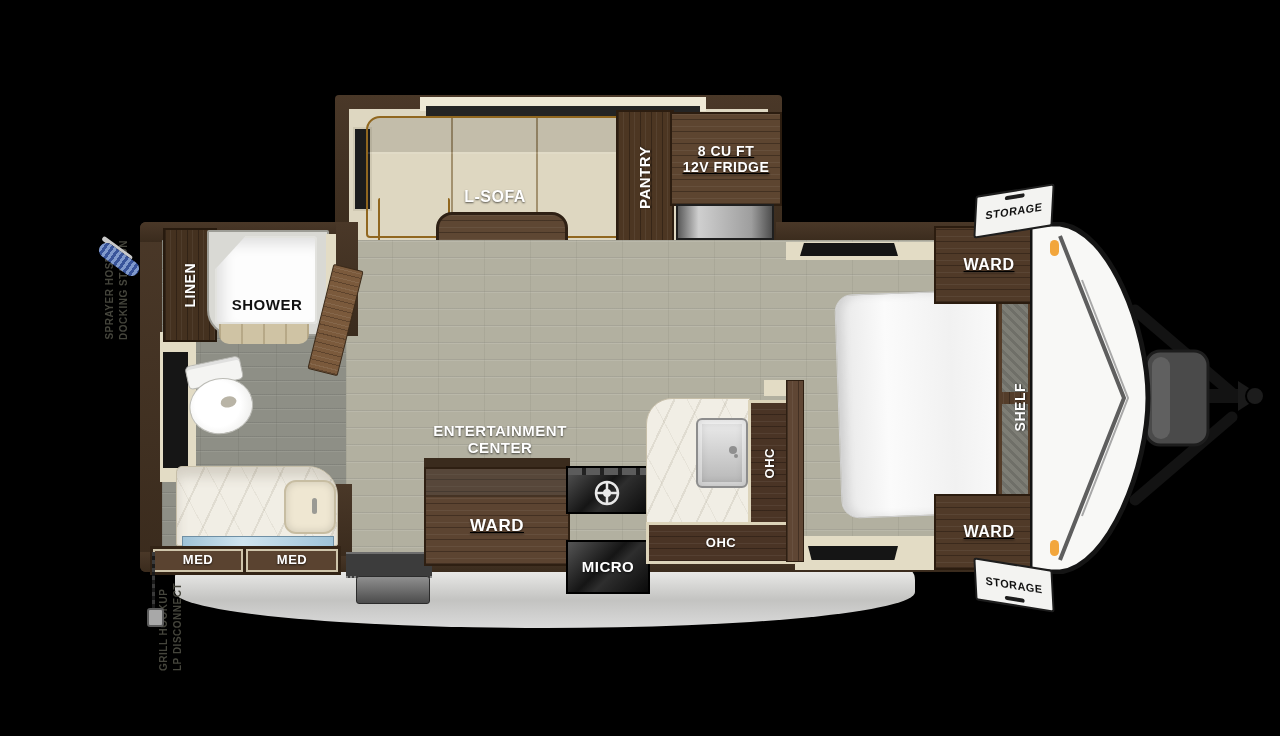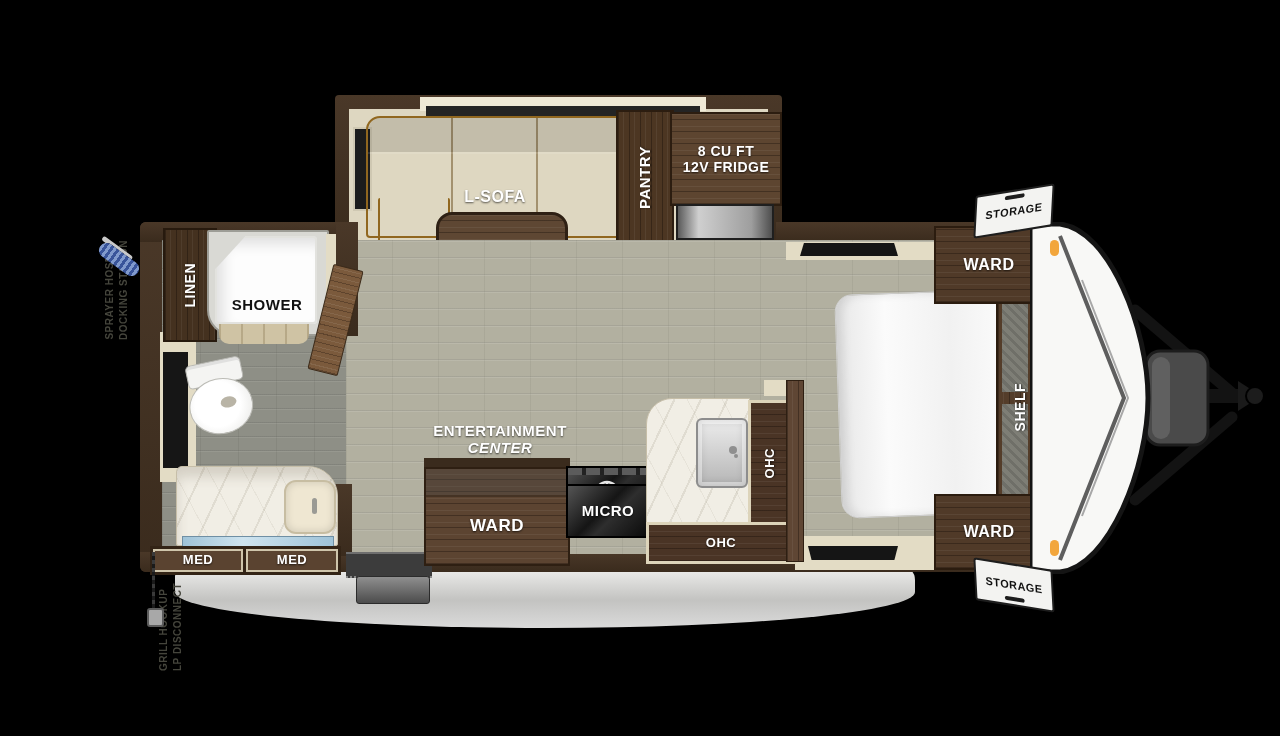--- a/index.html
+++ b/index.html
@@ -10,21 +10,21 @@
        text-align:center;letter-spacing:.5px;text-shadow:0 1px 2px rgba(0,0,0,.65);
        text-transform:uppercase;line-height:1.15;}
   .lbl-black{color:#111;text-shadow:none;}
   .vtext{writing-mode:vertical-rl;transform:rotate(180deg);}
   .center{display:flex;align-items:center;justify-content:center;}
   .wall{background:linear-gradient(180deg,#4a3828,#3a2b1d);}
   .cream{background:#e3dcc5;}
   .wood-v{background-color:#503a27;
     background-image:repeating-linear-gradient(90deg,rgba(15,8,4,.35) 0 1px,transparent 1px 5px,rgba(255,255,255,.06) 5px 6px,transparent 6px 11px);}
   .wood-h{background-color:#5a4230;
-    background-image:repeating-linear-gradient(0deg,rgba(15,8,4,.33) 0 1px,transparent 1px 5px,rgba(255,255,255,.06) 5px 6px,transparent 6px 12px);}
+    background-image:repeating-linear-gradient(0deg,rgba(15,8,4,.33) 0 1px,transparent 1px 5px,rgba(255,255,255,.06) 5px 6px,transparent 6px 12px);text-decoration:underline;}
   .wood-light{background-color:#7b5a3c;
     background-image:repeating-linear-gradient(0deg,rgba(20,10,5,.28) 0 1px,transparent 1px 4px,rgba(255,255,255,.08) 4px 5px,transparent 5px 9px);}
   .floor-main{background-color:#b2b0a0;
     background-image:
       repeating-linear-gradient(180deg,rgba(255,255,255,.10) 0 2px,transparent 2px 17px),
       repeating-linear-gradient(180deg,rgba(55,55,45,.18) 0 1px,transparent 1px 17px),
       repeating-linear-gradient(90deg,rgba(55,55,45,.07) 0 1px,transparent 1px 46px);}
   .floor-bath{background-color:#8e8f86;
     background-image:
       repeating-linear-gradient(180deg,rgba(255,255,255,.08) 0 2px,transparent 2px 14px),
@@ -161,39 +161,39 @@
   </div>
 
   <div class="abs cream" style="left:354px;top:552px;width:72px;height:18px;"></div>
   <div class="abs" style="left:346px;top:552px;width:86px;height:22px;background:#3c3c3c;
               border-top:2px solid #6e6e6e;border-bottom:2px dotted #8a8a8a;"></div>
   <div class="abs" style="left:356px;top:576px;width:72px;height:26px;border-radius:3px;
               background:linear-gradient(180deg,#8f8f8f,#4c4c4c);border:1px solid #2b2b2b;"></div>
 
   <div class="abs" style="left:420px;top:422px;width:160px;display:flex;flex-direction:column;align-items:center;">
     <span class="lbl" style="font-size:15px;">ENTERTAINMENT</span>
-    <span class="lbl" style="font-size:15px;font-style:italic;">CENTER</span>
+    <span class="lbl" style="font-size:15px;">CENTER</span>
   </div>
   <div class="abs" style="left:424px;top:458px;width:146px;height:9px;background:#3a2b1d;"></div>
   <div class="abs wood-h center" style="left:424px;top:467px;width:142px;height:95px;background-color:#5c4431;
               border:2px solid #2e1f12;
               box-shadow:inset 0 26px 0 rgba(255,255,255,.10), inset 0 28px 0 rgba(0,0,0,.25);">
     <span class="lbl" style="font-size:17px;margin-top:18px;">WARD</span>
   </div>
 
   <div class="abs blackgloss" style="left:566px;top:466px;width:80px;height:44px;">
     <div style="position:absolute;left:0;top:0;width:100%;height:7px;background:#5c5c5c;
                 background-image:repeating-linear-gradient(90deg,transparent 0 14px,#222 14px 18px);"></div>
     <svg style="position:absolute;left:24px;top:10px;" width="30" height="30" viewBox="0 0 30 30">
       <circle cx="15" cy="15" r="11" fill="none" stroke="#e8e8e8" stroke-width="2.5"></circle>
       <path d="M15,4 V26 M4,15 H26" stroke="#e8e8e8" stroke-width="2.5"></path>
       <circle cx="15" cy="15" r="4" fill="#e8e8e8"></circle>
     </svg>
   </div>
-  <div class="abs blackgloss center" style="left:566px;top:484px;width:80px;height:50px;">
+  <div class="abs blackgloss center" style="left:566px;top:540px;width:80px;height:50px;">
     <span class="lbl" style="font-size:15px;">MICRO</span>
   </div>
 
   <div class="abs marble" style="left:646px;top:398px;width:102px;height:124px;border-radius:26px 0 0 0;"></div>
   <div class="abs" style="left:696px;top:418px;width:48px;height:66px;border-radius:6px;
               background:linear-gradient(180deg,#ececec,#b5b5b5);border:2px solid #8d8d8d;
               box-shadow:inset 0 0 0 4px rgba(255,255,255,.45), inset 0 0 10px rgba(0,0,0,.25);"></div>
   <div class="abs" style="left:729px;top:446px;width:8px;height:8px;background:#8f8f8f;border-radius:50%;
               box-shadow:3px 6px 0 -2px #8f8f8f;"></div>
 

